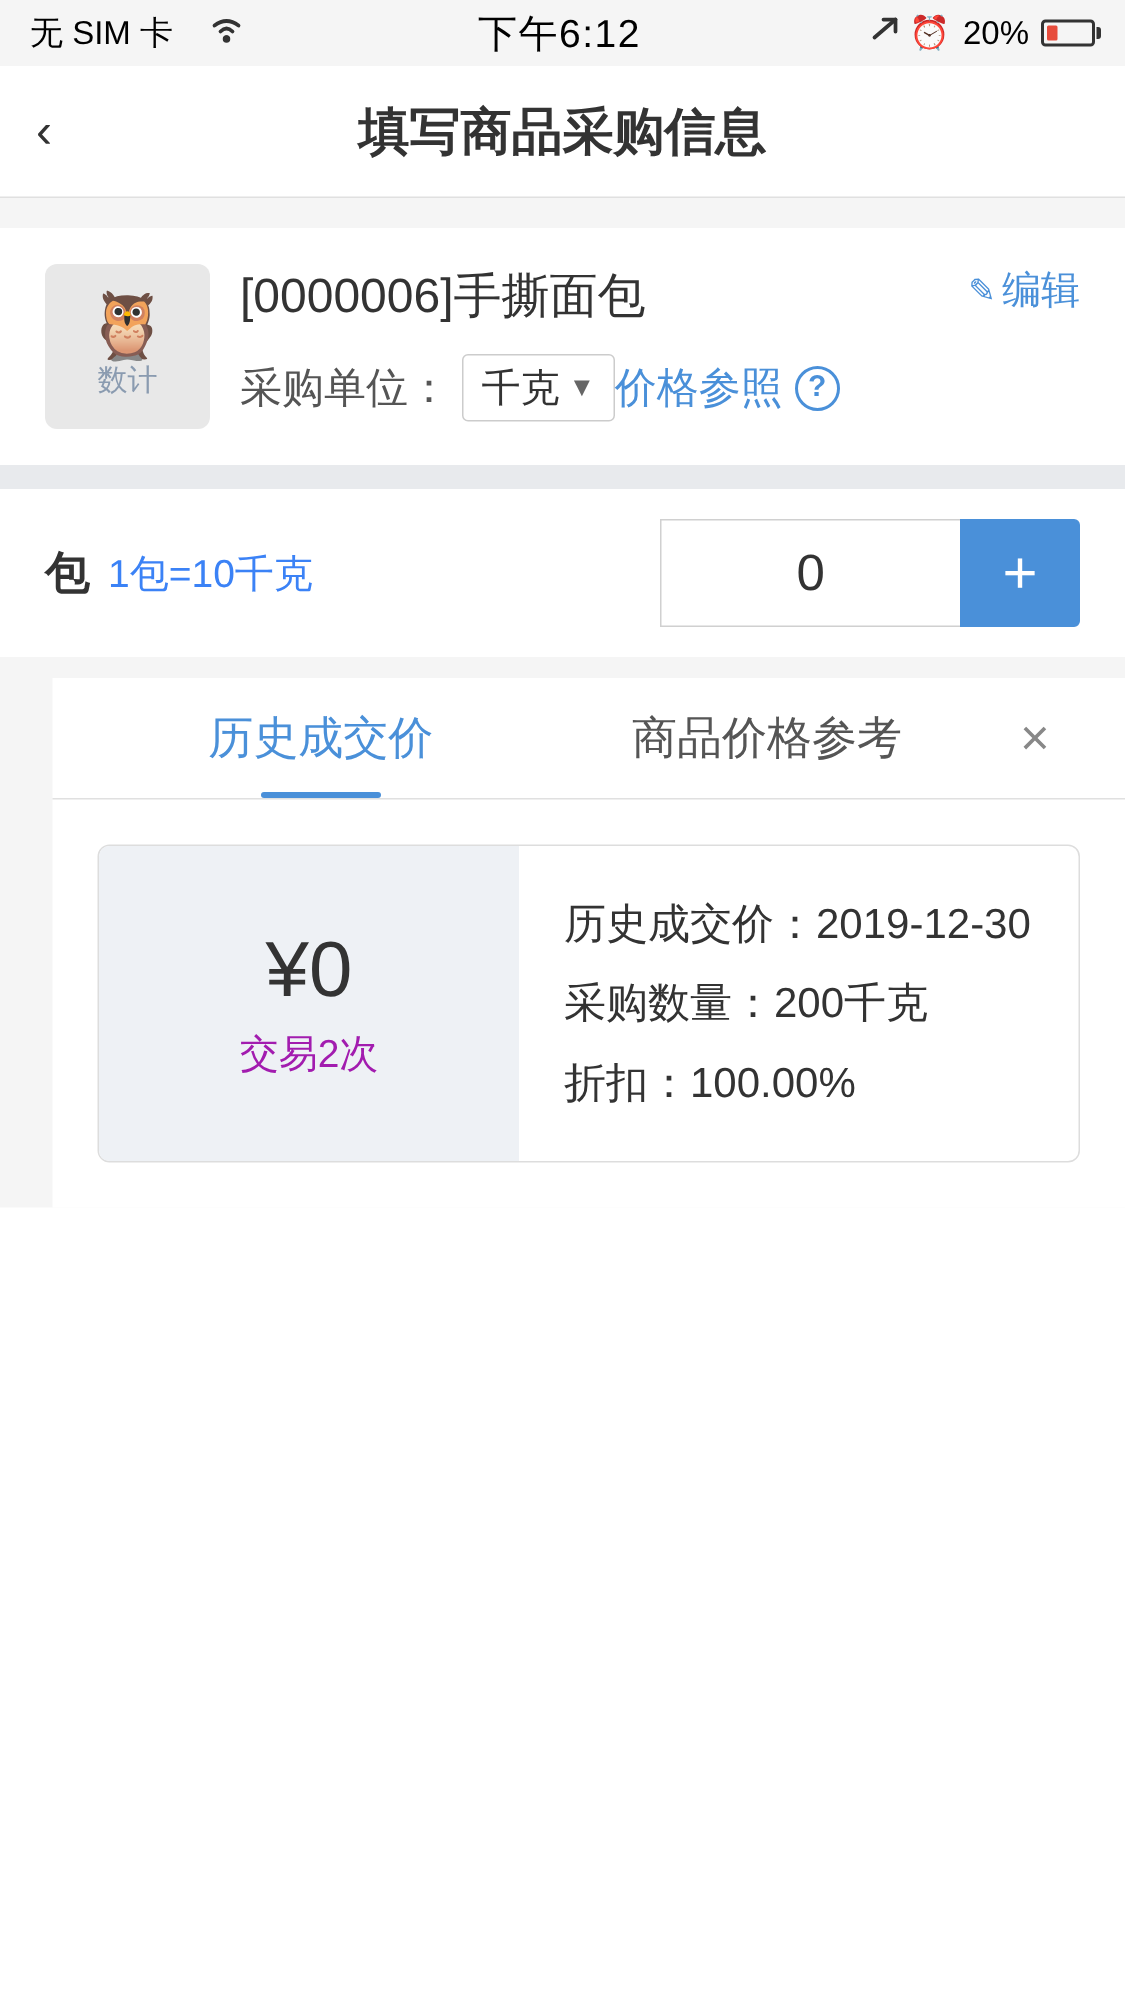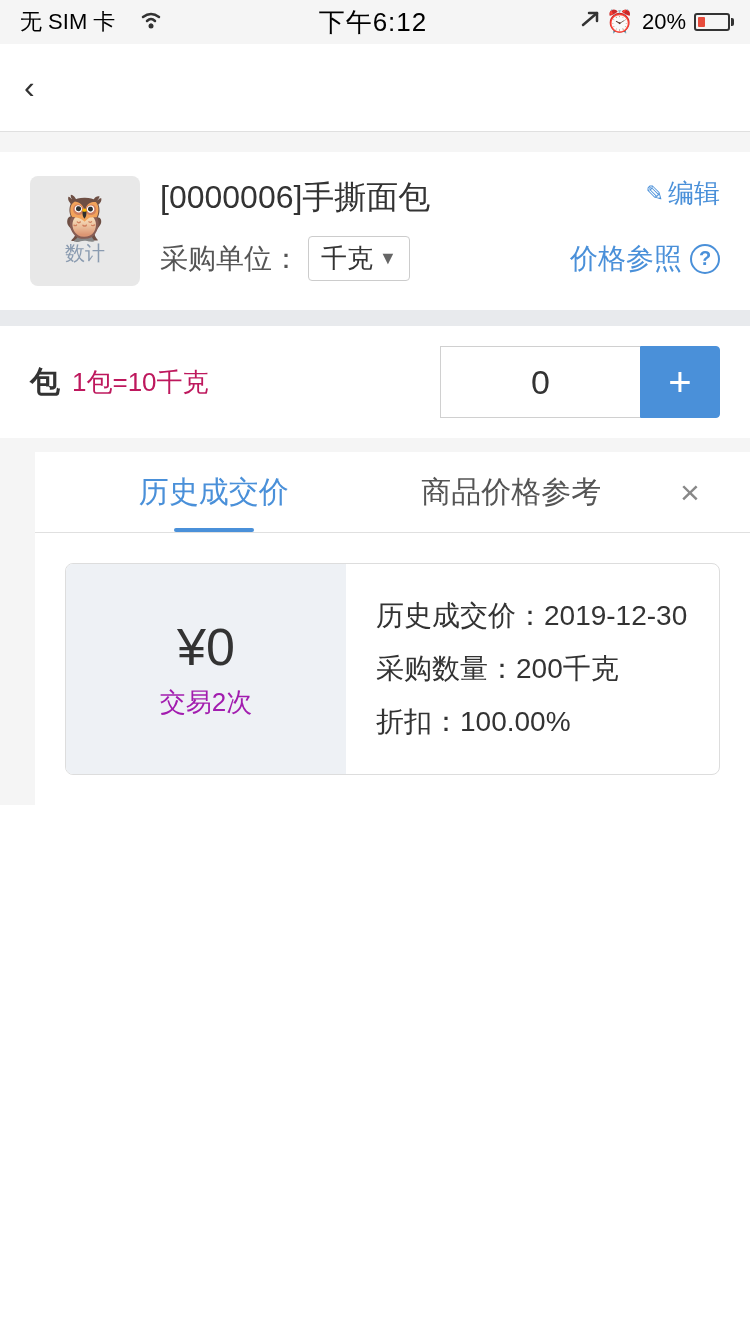--- a/index.html
+++ b/index.html
@@ -151,21 +151,21 @@
       gap: 4px;
       cursor: pointer;
       white-space: nowrap;
     }
     .edit-icon-small {
       font-size: 22px;
     }
     .product-unit-row {
       display: flex;
       align-items: center;
-      justify-content: space-between;
+      justify-content: flex-start;
     }
     .product-unit-label {
       font-size: 28px;
       color: #555;
     }
     .unit-select {
       display: inline-flex;
       align-items: center;
       border: 1px solid #ccc;
       border-radius: 4px;
@@ -221,21 +221,21 @@
       align-items: center;
       gap: 12px;
     }
     .qty-unit-badge {
       font-size: 30px;
       font-weight: 600;
       color: #333;
     }
     .qty-conversion {
       font-size: 26px;
-      color: #be185d;
+      color: #3b82f6;
     }
     .quantity-input-group {
       display: flex;
       align-items: center;
       gap: 0;
     }
     .quantity-input {
       width: 200px;
       height: 72px;
       border: 1px solid #d0d0d0;
@@ -389,20 +389,21 @@
     <div class="battery">
       <div class="battery-bar">
         <div class="battery-fill"></div>
       </div>
     </div>
   </div>
 </div>
 
 <div class="nav-bar">
   <div class="nav-back">‹</div>
+  <div class="nav-title">填写商品采购信息</div>
 </div>
 
 <div class="product-card">
   <div class="product-image">
     <div>
       <div class="owl-icon">🦉</div>
       <div class="owl-label">数计</div>
     </div>
   </div>
   <div class="product-info">

